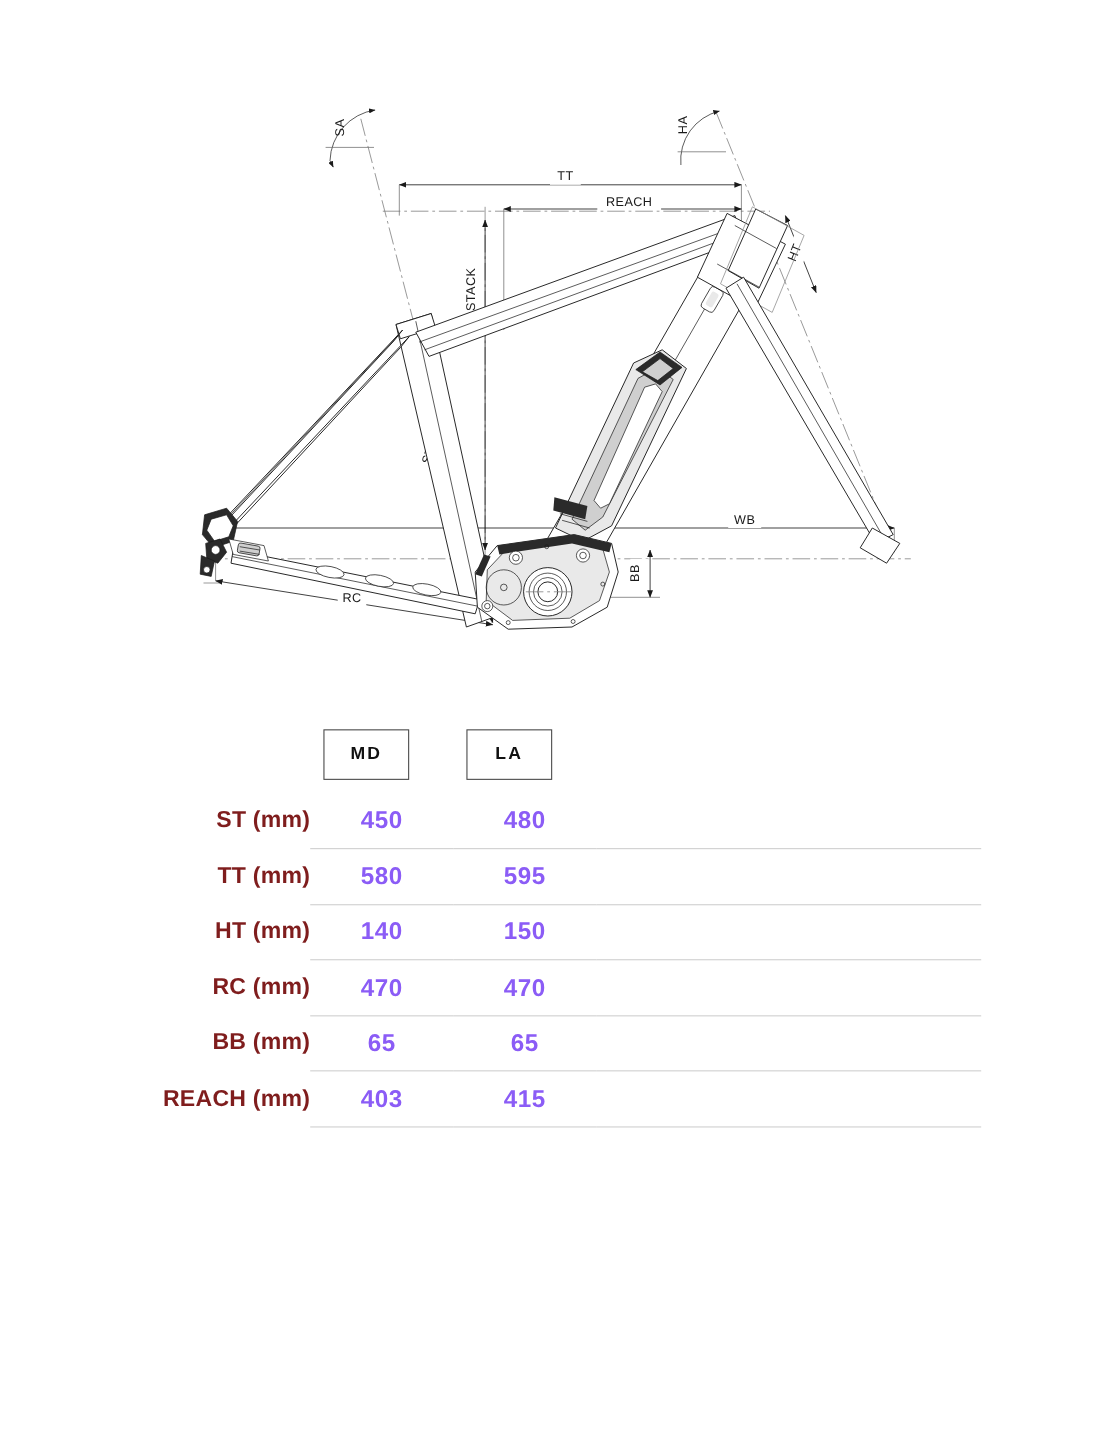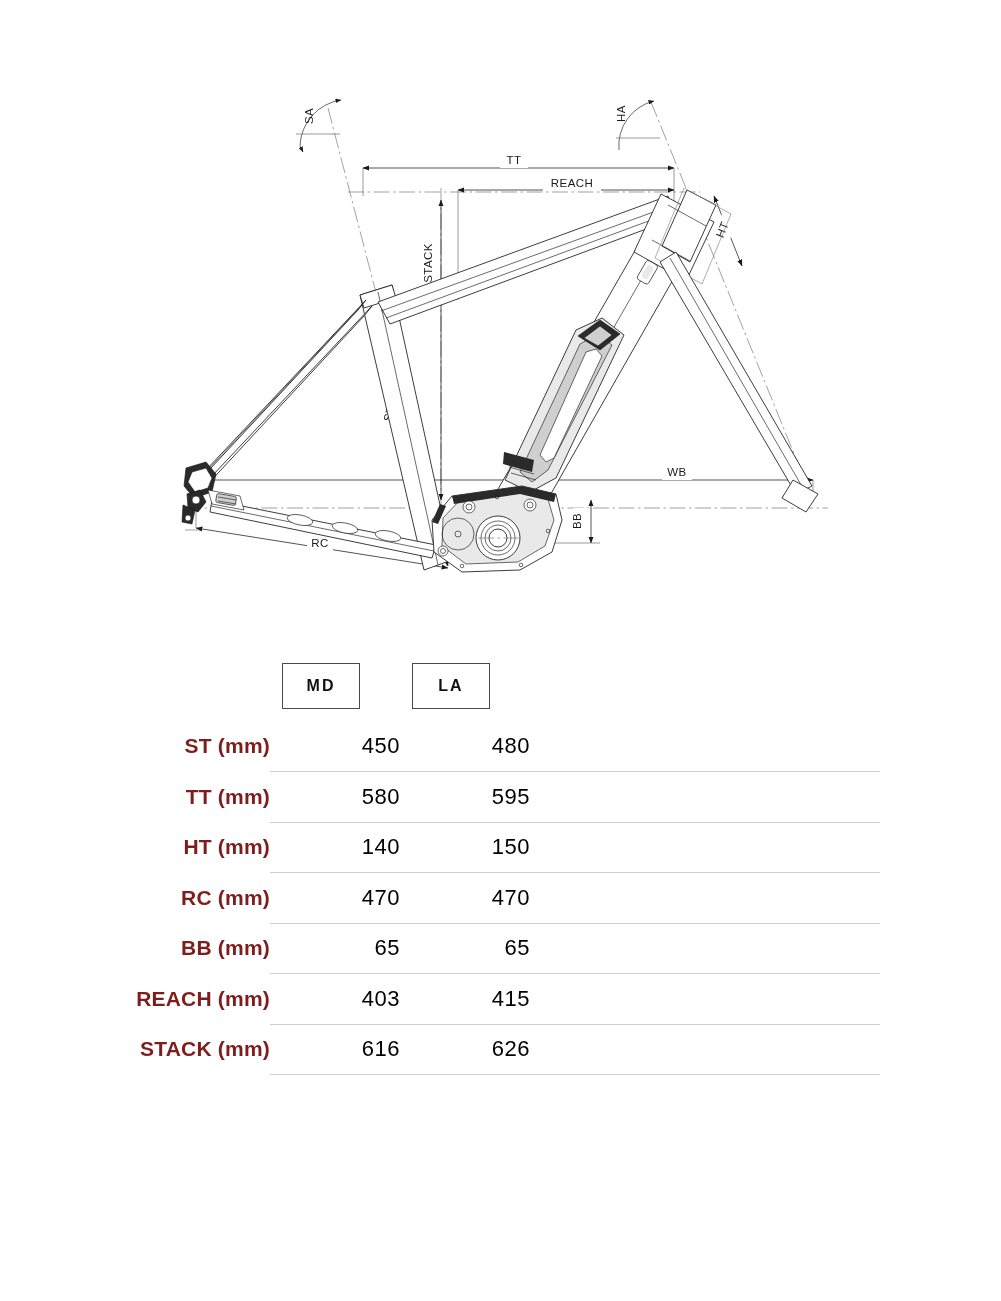--- a/index.html
+++ b/index.html
@@ -32,21 +32,21 @@
 
   
   #spec-table {
     position: absolute;
     left: 0; top: 655px;
     width: 1001px;
   }
   table.geom {
     border-collapse: collapse;
     width: 880px;
-    margin-left: 0px;
+    margin-left: 12px;
     table-layout: fixed;
   }
   table.geom col.c-label { width: 270px; }
   table.geom col.c-val   { width: 130px; }
   table.geom col.c-pad   { width: 350px; }
 
   table.geom th, table.geom td {
     padding: 0;
     vertical-align: middle;
   }
@@ -73,25 +73,25 @@
   td.row-label {
     text-align: right;
     padding-right: 22px;
     font-size: 21px;
     font-weight: 700;
     color: #7f1d1d;
     letter-spacing: 0.2px;
     white-space: nowrap;
   }
   td.cell-val {
-    text-align: right;
+    text-align: center;
     padding-left: 26px;
     font-size: 22px;
-    font-weight: 400;
-    color: #000000;
+    font-weight: 700;
+    color: #8b5cf6;
     letter-spacing: 0.5px;
     white-space: nowrap;
   }
   
   tr.data-row td.cell-val,
   tr.data-row td.cell-pad {
     border-bottom: 1.3px solid #cfcfcf;
   }
   tr.data-row:first-of-type td.cell-val,
   tr.data-row:first-of-type td.cell-pad { }
@@ -352,21 +352,15 @@
           <td class="cell-val">65</td>
           <td class="cell-val">65</td>
           <td class="cell-pad"></td>
         </tr>
         <tr class="data-row">
           <td class="row-label">REACH (mm)</td>
           <td class="cell-val">403</td>
           <td class="cell-val">415</td>
           <td class="cell-pad"></td>
         </tr>
-        <tr class="data-row">
-          <td class="row-label">STACK (mm)</td>
-          <td class="cell-val">616</td>
-          <td class="cell-val">626</td>
-          <td class="cell-pad"></td>
-        </tr>
       </tbody>
   </table>
 </div>
 
 </body></html>

